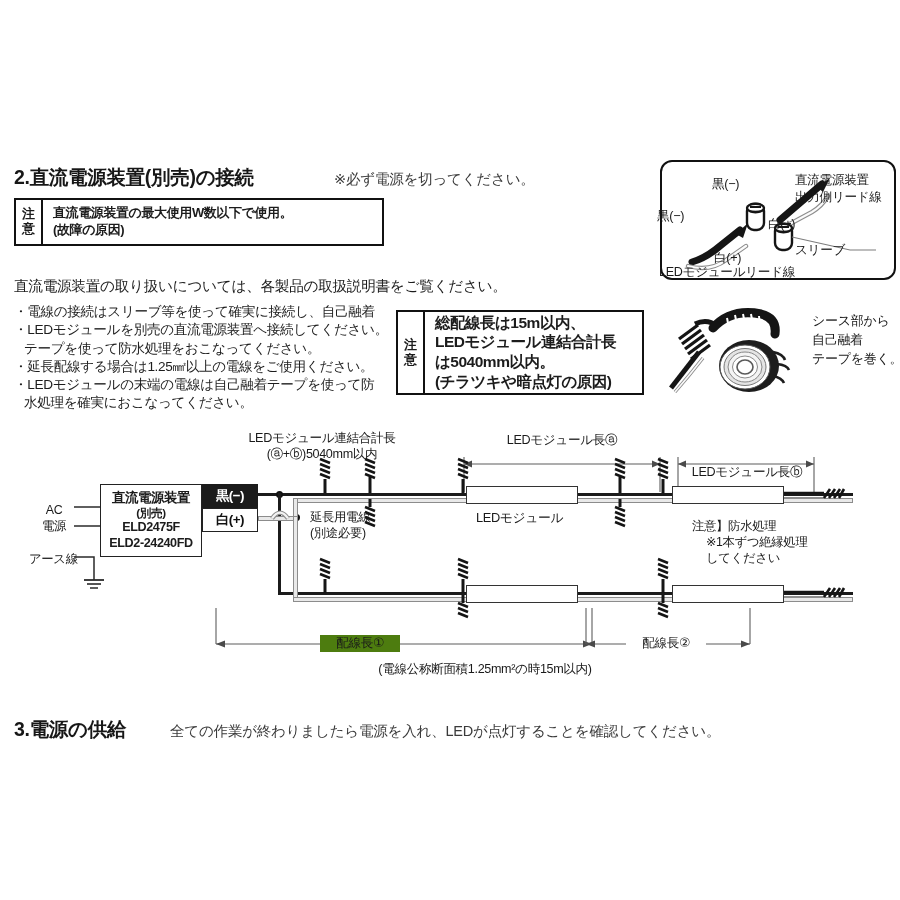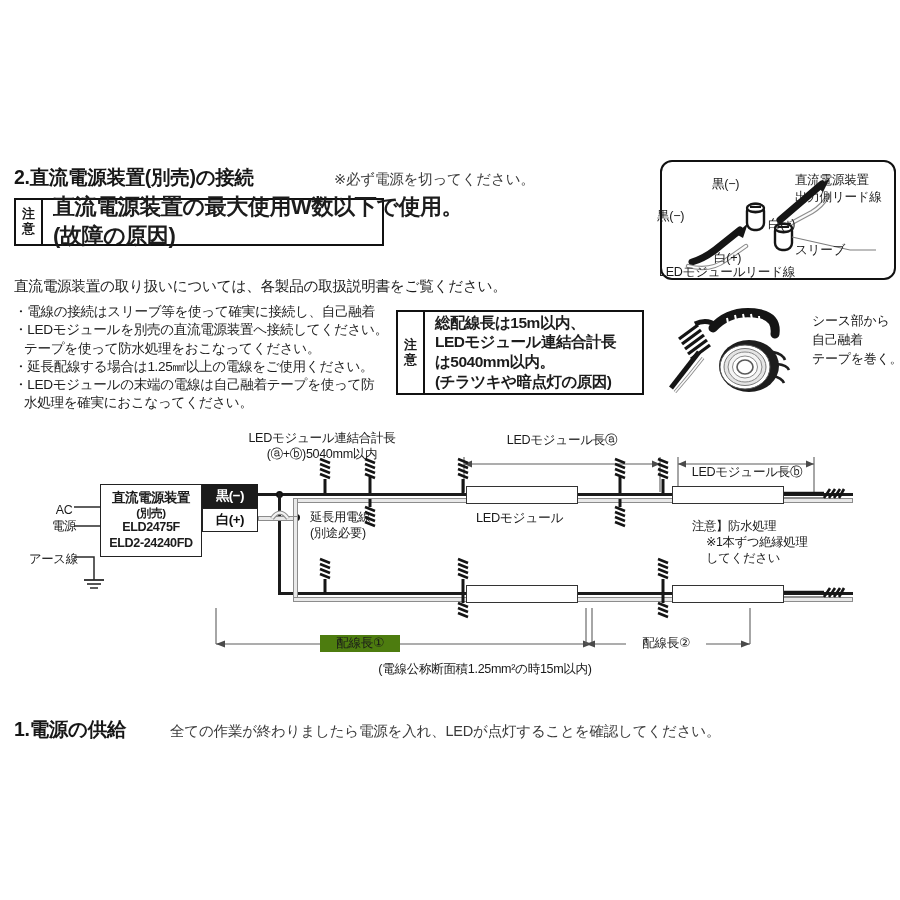--- a/index.html
+++ b/index.html
@@ -40,21 +40,21 @@
     padding:0 6px;
     border-right:2.5px solid #111;
     white-space:nowrap;
   }
   .caution .cb{
     display:flex;flex-direction:column;justify-content:center;
     padding:2px 8px 3px 10px;
     font-weight:bold;
     white-space:nowrap;
   }
-  #caution-w .cb{font-size:22px;line-height:1.30;letter-spacing:-0.4px;}
+  #caution-w .cb{font-size:13px;line-height:1.30;letter-spacing:-0.4px;}
   #caution-len .cb{font-size:15.5px;line-height:1.26;letter-spacing:-0.5px;}
 
   
   .para{
     font-size:14.7px;
     letter-spacing:-0.35px;
     white-space:nowrap;
     color:#1d1d1d;
   }
   .bullets{font-size:13.6px;line-height:1.345;letter-spacing:-0.35px;color:#1d1d1d;}
@@ -239,21 +239,21 @@
   <line x1="200" y1="5" x2="200" y2="40" stroke="#5d5d5d" stroke-width="1.1"></line>
 </svg>
 <svg class="abs" style="left:674px;top:452px;" width="150" height="40">
   <line x1="4" y1="12" x2="140" y2="12" stroke="#5d5d5d" stroke-width="1.2"></line>
   <path d="M4 12 L12 8.6 L12 15.4 Z" fill="#4a4a4a"></path>
   <path d="M140 12 L132 8.6 L132 15.4 Z" fill="#4a4a4a"></path>
   <line x1="4" y1="5" x2="4" y2="40" stroke="#5d5d5d" stroke-width="1.1"></line>
   <line x1="140" y1="5" x2="140" y2="40" stroke="#5d5d5d" stroke-width="1.1"></line>
 </svg>
 
-<div class="abs small-label" style="left:52px;top:502px;text-align:center;">
+<div class="abs small-label" style="left:42px;top:502px;text-align:center;">
   <div>AC</div>
   <div>電源</div>
 </div>
 <div class="abs small-label" style="left:29px;top:551px;">アース線</div>
 <svg class="abs" style="left:74px;top:498px;" width="30" height="70">
   <line x1="0" y1="9" x2="26" y2="9" stroke="#2a2a2a" stroke-width="1.5"></line>
   <line x1="0" y1="28" x2="26" y2="28" stroke="#2a2a2a" stroke-width="1.5"></line>
 </svg>
 <svg class="abs" style="left:74px;top:552px;" width="40" height="42">
   <path d="M0 5 L20 5 L20 28" stroke="#2a2a2a" stroke-width="1.5" fill="none"></path>
@@ -448,14 +448,14 @@
   <line x1="4" y1="44" x2="168" y2="44" stroke="#5d5d5d" stroke-width="1.2"></line>
   <path d="M4 44 L13 40.4 L13 47.6 Z" fill="#4a4a4a"></path>
   <path d="M168 44 L159 40.4 L159 47.6 Z" fill="#4a4a4a"></path>
 </svg>
 <div class="abs dim-label" style="left:626px;top:635px;width:80px;background:#fff;">配線長②</div>
 
 <div class="abs dim-label two" style="left:285px;top:661px;width:400px;">
   <div>(電線公称断面積1.25mm²の時15m以内)</div>
 </div>
 
-<div class="abs sec-head" style="left:14px;top:716px;">1.電源の供給</div>
+<div class="abs sec-head" style="left:14px;top:716px;">3.電源の供給</div>
 <div class="abs sec-note" style="left:170px;top:722px;">全ての作業が終わりましたら電源を入れ、LEDが点灯することを確認してください。</div>
 
 </body></html>

